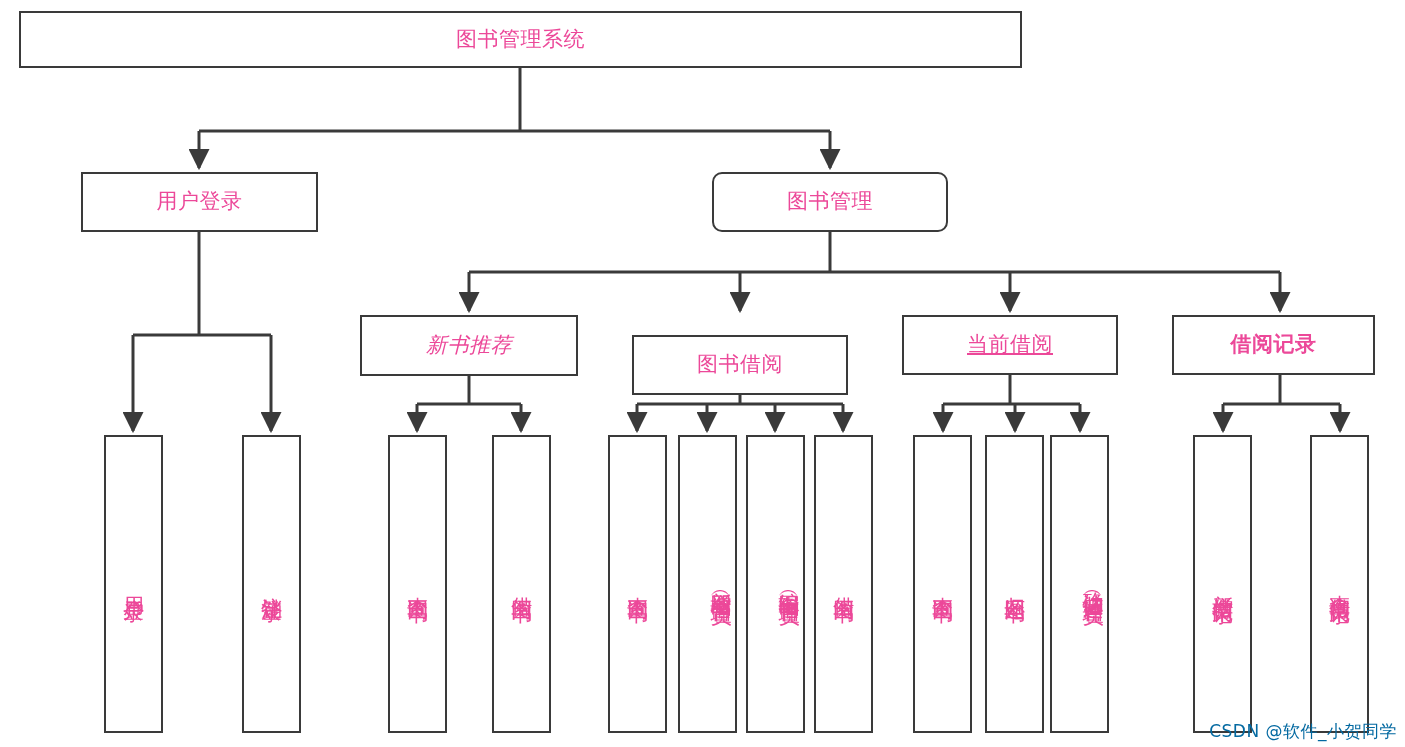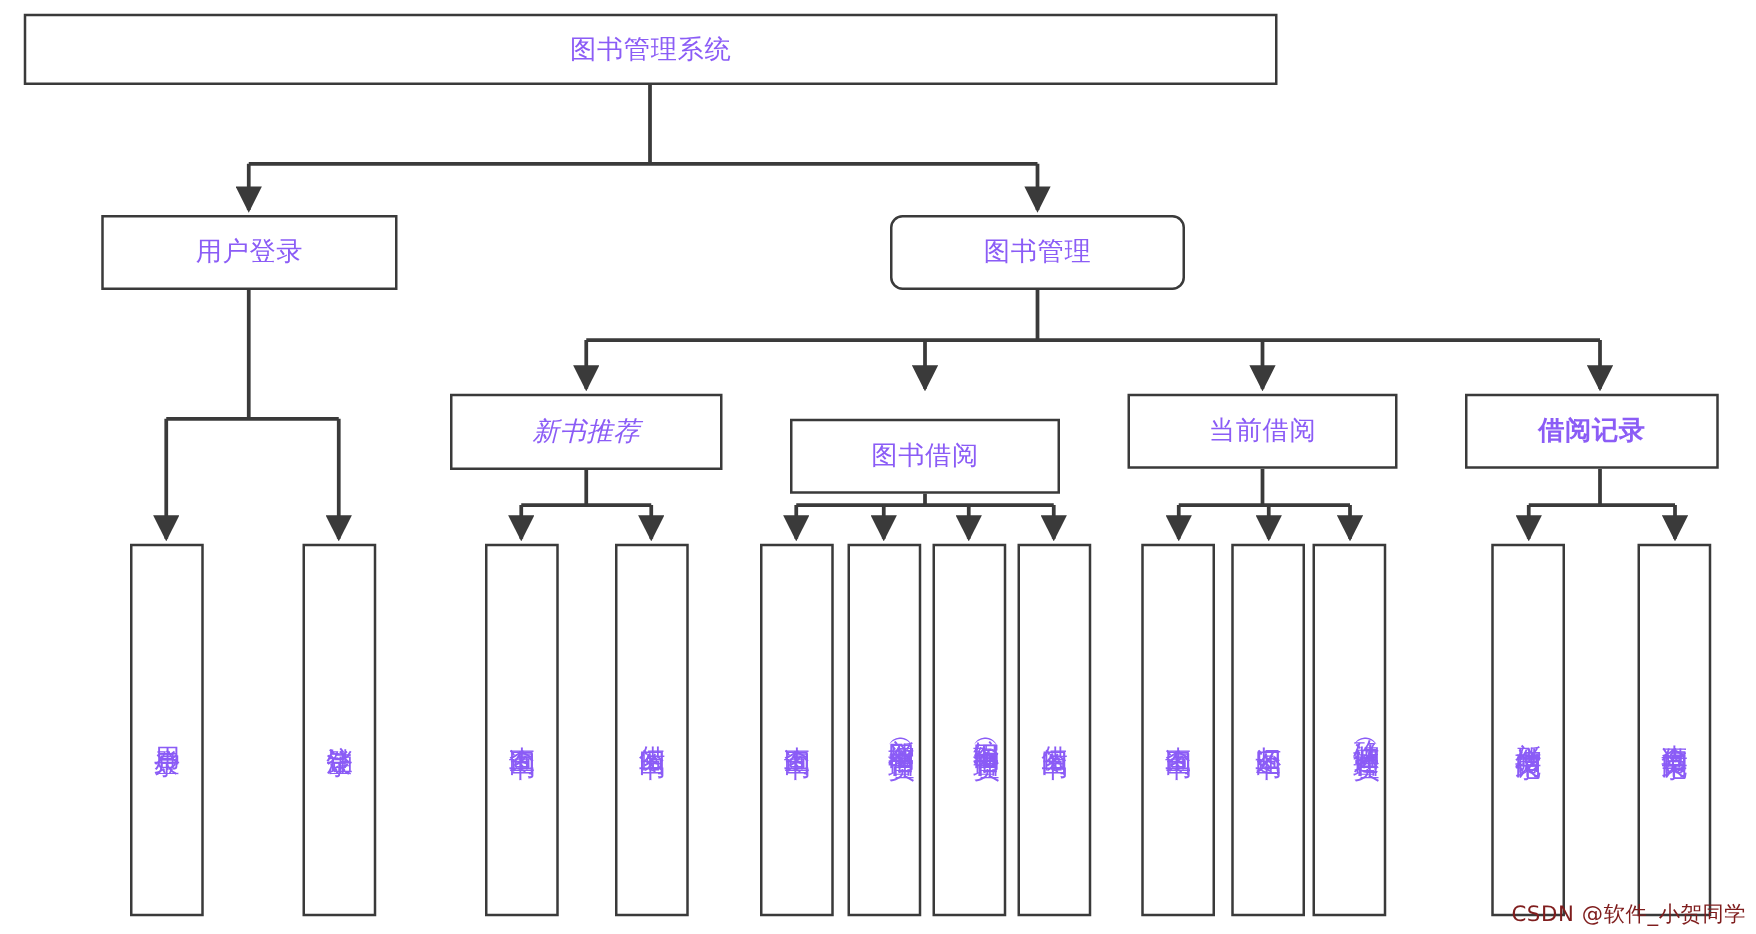--- a/index.html
+++ b/index.html
@@ -27,21 +27,21 @@
     height: 747px;
   }
   .node {
     position: absolute;
     box-sizing: border-box;
     background: #ffffff;
     border: 2.5px solid #3a3a3a;
     display: flex;
     align-items: center;
     justify-content: center;
-    color: #8b5cf6;
+    color: #ec4899;
     letter-spacing: 0.5px;
   }
   .node.horiz {
     font-size: 21px;
     line-height: 1.1;
   }
   .node.vert {
     writing-mode: vertical-rl;
     text-orientation: upright;
     font-size: 21px;
@@ -56,21 +56,21 @@
   .node.vert .vtext {
     writing-mode: vertical-rl;
     text-orientation: upright;
     white-space: nowrap;
   }
   #watermark {
     position: absolute;
     right: 8px;
     bottom: 4px;
     font-size: 17px;
-    color: #7f1d1d;
+    color: #0369a1;
     letter-spacing: 0.5px;
     white-space: nowrap;
   }
 </style>
 </head>
 <body>
 
 <div id="diagram-root">
 
   <svg class="edges" viewBox="0 0 1405 747" xmlns="http://www.w3.org/2000/svg">
@@ -133,21 +133,21 @@
   <div class="node horiz" style="left:712px; top:172px; width:236px; height:60px;border-radius:10px;">
     <span>图书管理</span>
   </div>
 
   <div class="node horiz" style="left:360px; top:315px; width:218px; height:61px;font-style:italic;">
     <span>新书推荐</span>
   </div>
   <div class="node horiz" style="left:632px; top:315px; width:216px; height:60px;margin-top:20px;">
     <span>图书借阅</span>
   </div>
-  <div class="node horiz" style="left:902px; top:315px; width:216px; height:60px;">
+  <div class="node horiz" style="left:902px; top:315px; width:216px; height:60px;text-decoration:underline;">
     <span>当前借阅</span>
   </div>
   <div class="node horiz" style="left:1172px; top:315px; width:203px; height:60px;font-weight:bold;">
     <span>借阅记录</span>
   </div>
 
   <div class="node vert" style="left:104px; top:435px; width:59px; height:298px;">
     <span class="vtext">用户登录</span>
   </div>
   <div class="node vert" style="left:242px; top:435px; width:59px; height:298px;">

